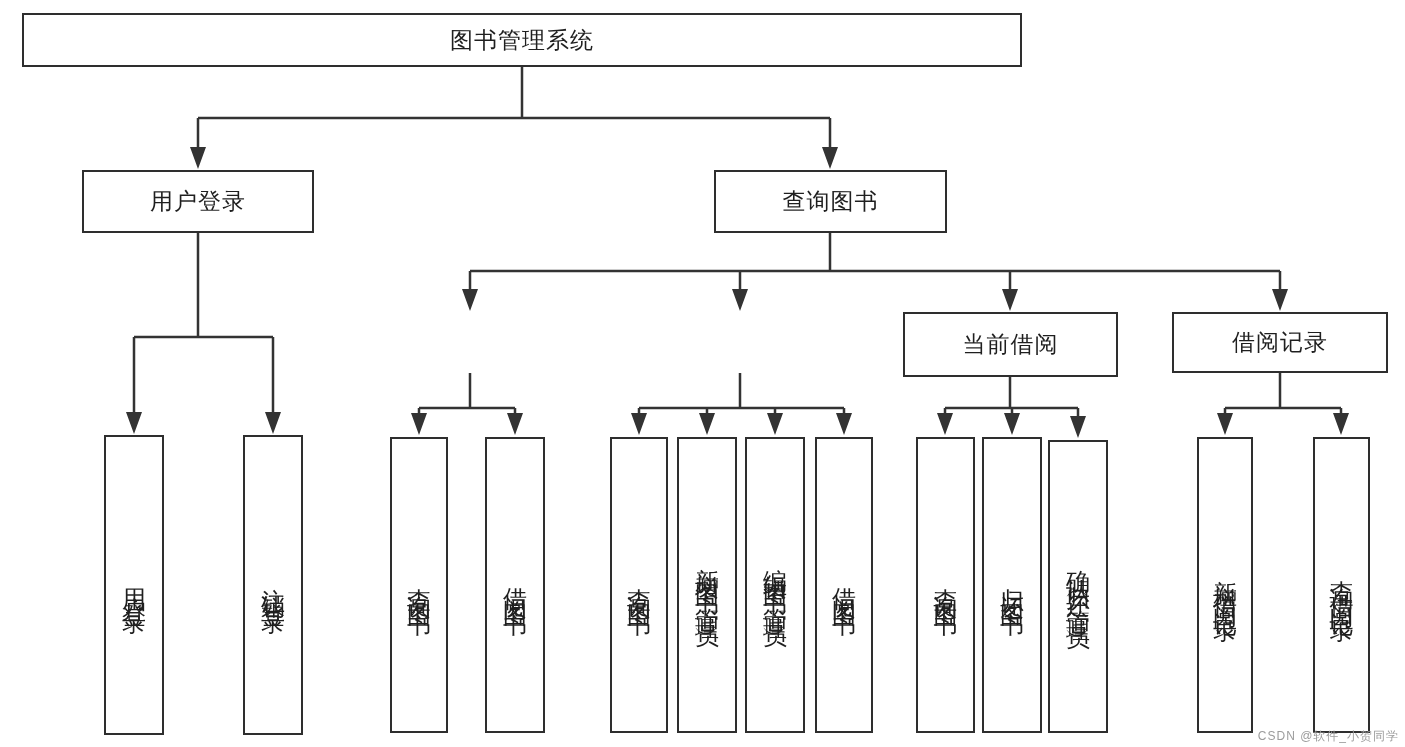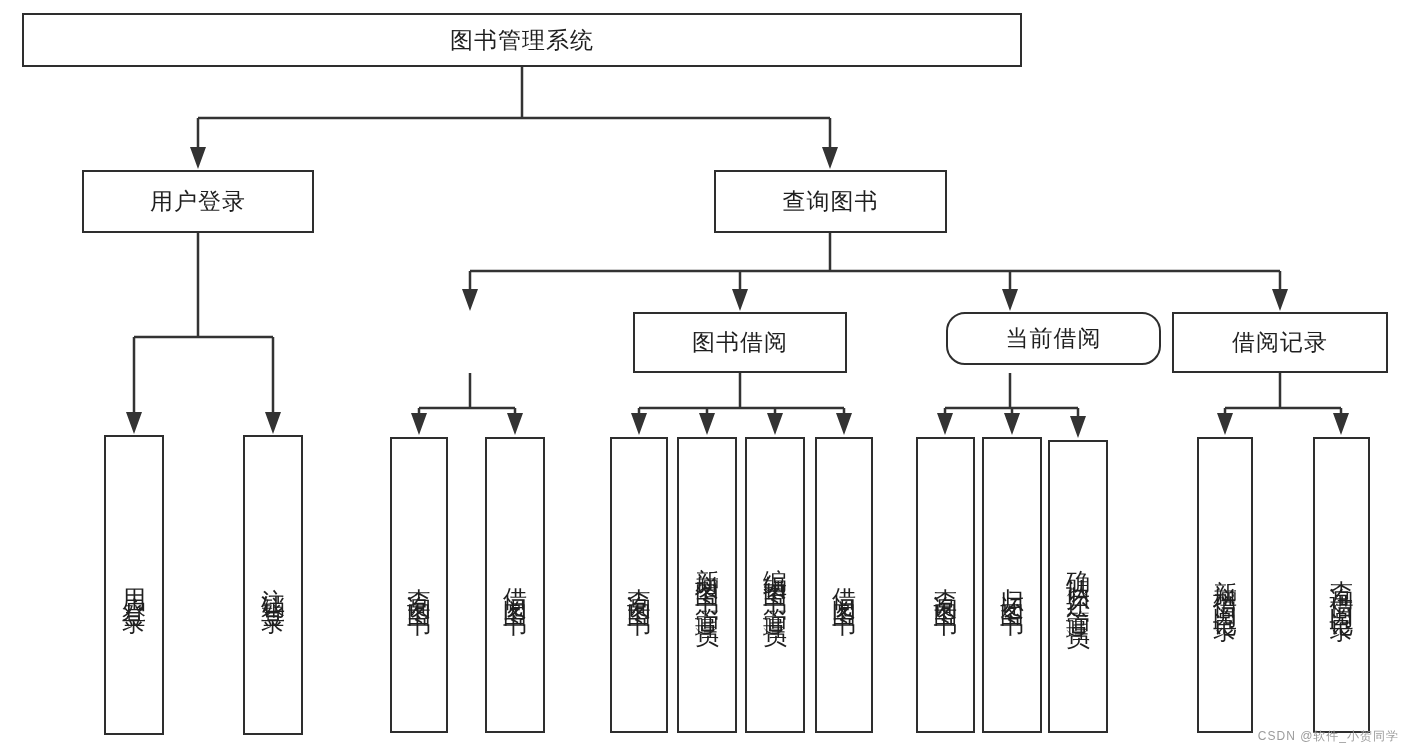--- a/index.html
+++ b/index.html
@@ -27,21 +27,21 @@
   .v-label{
     writing-mode:vertical-rl;text-orientation:mixed;
     font-size:24px;letter-spacing:8px;line-height:1;white-space:nowrap;
   }
   
   #root{left:22px;top:13px;width:1000px;height:54px;}
   #user-login{left:82px;top:170px;width:232px;height:63px;}
   #book-mgmt{left:714px;top:170px;width:233px;height:63px;}
   #new-book-rec{left:363px;top:312px;width:214px;height:61px;}
   #book-borrow{left:633px;top:312px;width:214px;height:61px;}
-  #current-borrow{left:946px;top:312px;width:215px;height:53px;border-radius:19px;}
+  #current-borrow{left:903px;top:312px;width:215px;height:65px;}
   #borrow-records{left:1172px;top:312px;width:216px;height:61px;}
   #leaf-user-login{left:104px;top:435px;width:60px;height:300px;}
   #leaf-logout{left:243px;top:435px;width:60px;height:300px;}
   #leaf-rec-query{left:390px;top:437px;width:58px;height:296px;}
   #leaf-rec-borrow{left:485px;top:437px;width:60px;height:296px;}
   #leaf-bb-query{left:610px;top:437px;width:58px;height:296px;}
   #leaf-bb-add{left:677px;top:437px;width:60px;height:296px;}
   #leaf-bb-edit{left:745px;top:437px;width:60px;height:296px;}
   #leaf-bb-borrow{left:815px;top:437px;width:58px;height:296px;}
   #leaf-cb-query{left:916px;top:437px;width:59px;height:296px;}
@@ -95,23 +95,20 @@
     <span class="h-label">图书管理系统</span>
   </div>
 
   <div class="node" id="user-login">
     <span class="h-label">用户登录</span>
   </div>
   <div class="node" id="book-mgmt">
     <span class="h-label">查询图书</span>
   </div>
 
-  <div class="node" id="book-borrow">
-    <span class="h-label">图书借阅</span>
-  </div>
   <div class="node" id="current-borrow">
     <span class="h-label">当前借阅</span>
   </div>
   <div class="node" id="borrow-records">
     <span class="h-label">借阅记录</span>
   </div>
 
   <div class="node" id="leaf-user-login">
     <span class="v-label">用户登录</span>
   </div>

